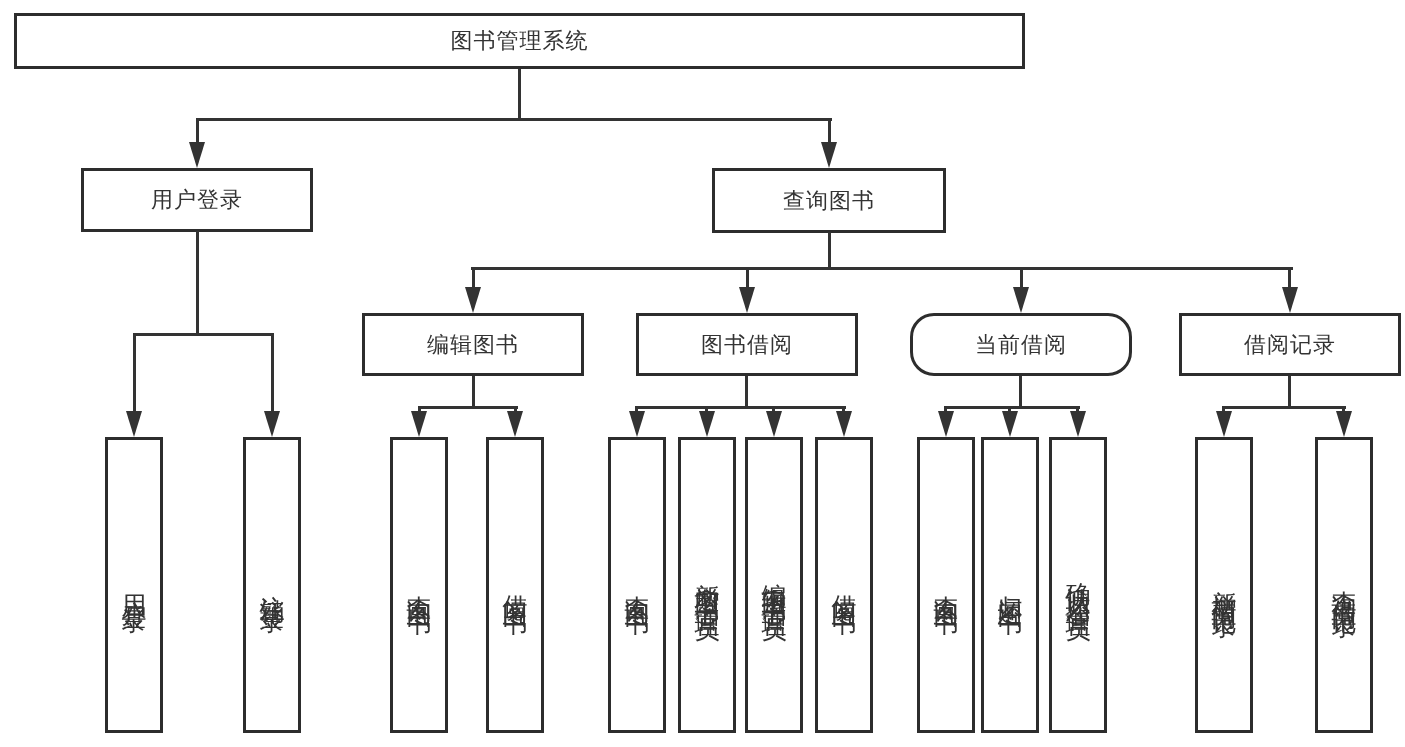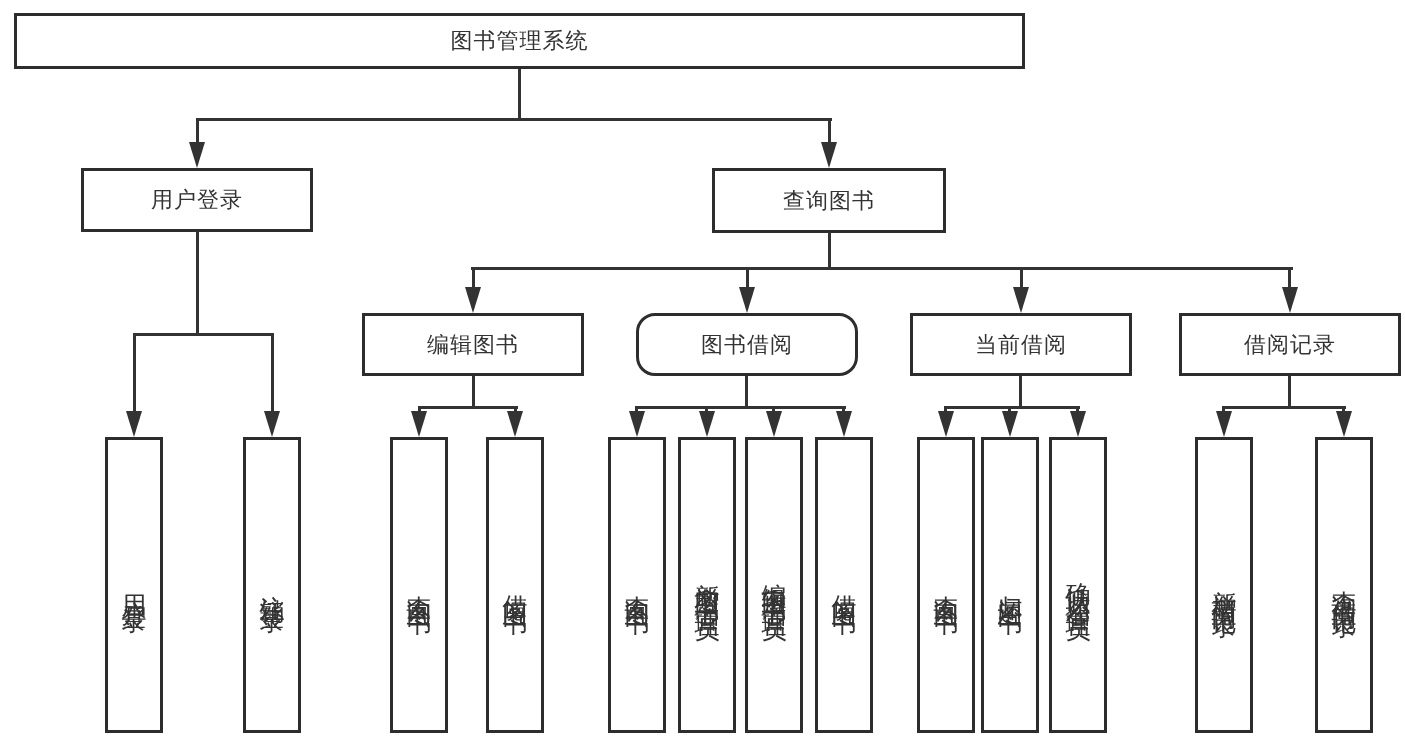--- a/index.html
+++ b/index.html
@@ -67,22 +67,22 @@
 <body>
 
 <div class="canvas">
 
   <div class="node" style="left:14px; top:13px; width:1011px; height:56px;">图书管理系统</div>
 
   <div class="node" style="left:81px; top:168px; width:232px; height:64px;">用户登录</div>
   <div class="node" style="left:712px; top:168px; width:234px; height:65px;">查询图书</div>
 
   <div class="node" style="left:362px; top:313px; width:222px; height:63px;">编辑图书</div>
-  <div class="node" style="left:636px; top:313px; width:222px; height:63px;border-radius:19px;">图书借阅</div>
-  <div class="node" style="left:910px; top:313px; width:222px; height:63px;">当前借阅</div>
+  <div class="node" style="left:636px; top:313px; width:222px; height:63px;">图书借阅</div>
+  <div class="node" style="left:910px; top:313px; width:222px; height:63px;border-radius:24px;">当前借阅</div>
   <div class="node" style="left:1179px; top:313px; width:222px; height:63px;font-family:Liberation Serif, serif;">借阅记录</div>
 
   <div class="leaf" style="left:105px;">
       <span>用户登录</span>
     </div>
   <div class="leaf" style="left:243px;">
       <span>注销登录</span>
     </div>
   <div class="leaf" style="left:390px;">
       <span>查询图书</span>

